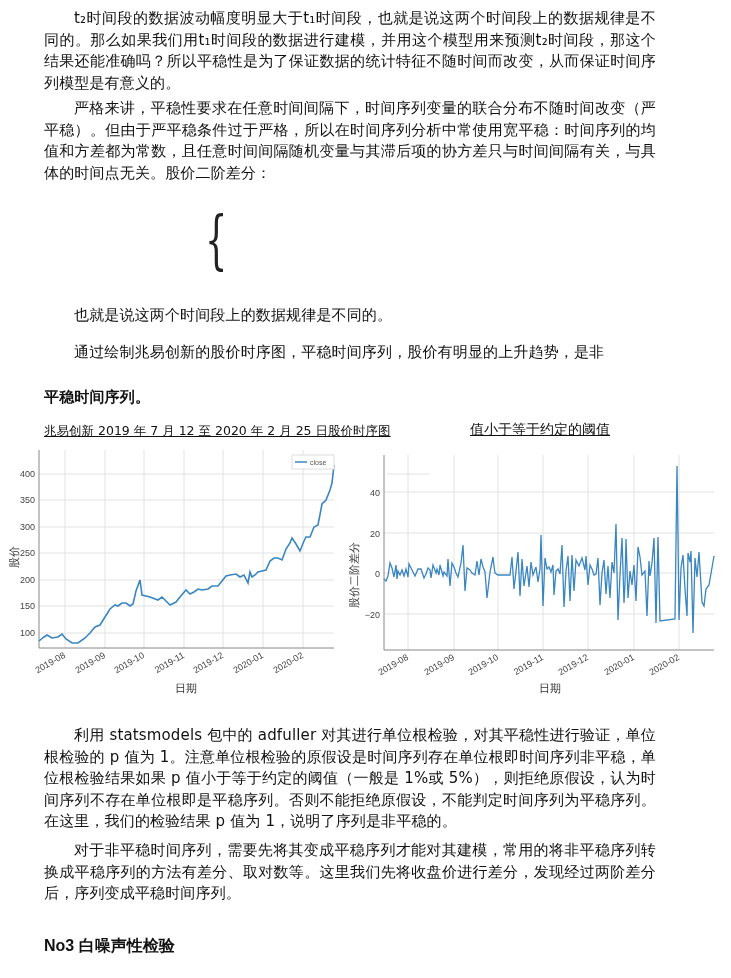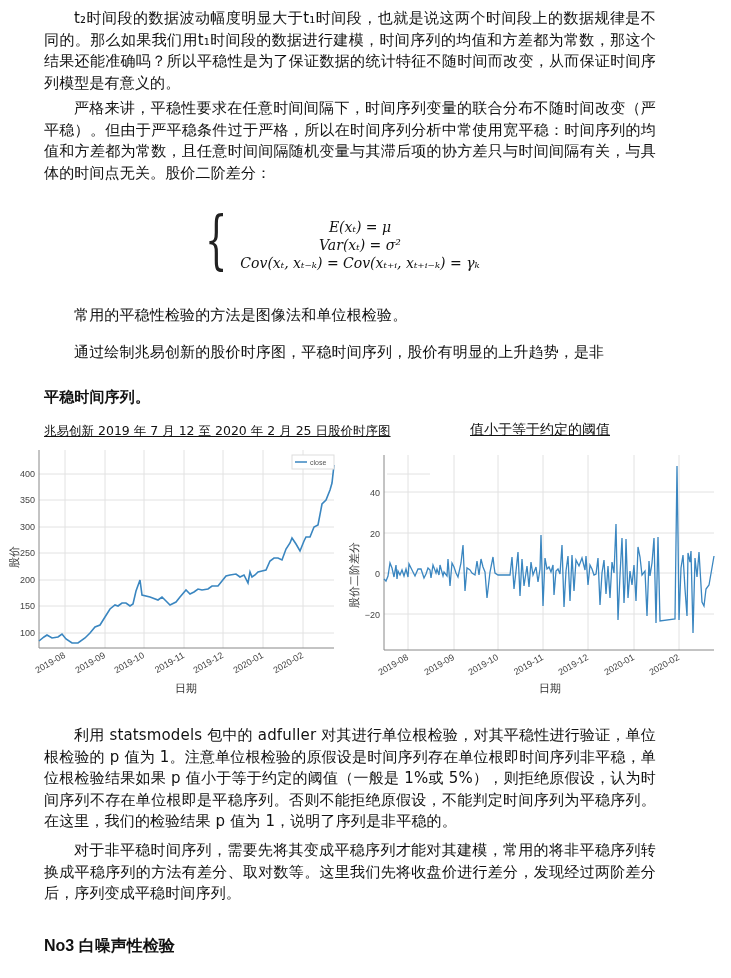--- a/index.html
+++ b/index.html
@@ -16,31 +16,28 @@
   .cap { position: absolute; font-size: 12.5px; text-decoration: underline; }
   .chart { position: absolute; }
   .axislabel { font-family: "Liberation Sans", sans-serif; font-size: 9px; fill: #444; }
   .axtitle { font-family: "DejaVu Sans", sans-serif; font-size: 11px; fill: #333; }
   .heading { position: absolute; left: 44px; top: 936px; font-size: 16px; font-weight: bold;
              font-family: "Liberation Sans", sans-serif; }
 </style>
 </head>
 <body>
 
-<div class="para indent" style="top:8px;">t₂时间段的数据波动幅度明显大于t₁时间段，也就是说这两个时间段上的数据规律是不同的。那么如果我们用t₁时间段的数据进行建模，时间序列的均值和方差都为常数，那这个结果还能准确吗？所以平稳性是为了保证数据的统计特征不随时间而改变，从而保证时间序列模型是有意义的。</div>
+<div class="para indent" style="top:8px;">t₂时间段的数据波动幅度明显大于t₁时间段，也就是说这两个时间段上的数据规律是不同的。那么如果我们用t₁时间段的数据进行建模，并用这个模型用来预测t₂时间段，那这个结果还能准确吗？所以平稳性是为了保证数据的统计特征不随时间而改变，从而保证时间序列模型是有意义的。</div>
 <div class="para indent" style="top:98px;">严格来讲，平稳性要求在任意时间间隔下，时间序列变量的联合分布不随时间改变（严平稳）。但由于严平稳条件过于严格，所以在时间序列分析中常使用宽平稳：时间序列的均值和方差都为常数，且任意时间间隔随机变量与其滞后项的协方差只与时间间隔有关，与具体的时间点无关。股价二阶差分：</div>
 
 <div class="formula">
   <span class="brace">{</span>
-  <div class="fline" style="top:4px;">E(xₜ) =  μ</div>
-  <div class="fline" style="top:22px;">Var(xₜ) =  σ²</div>
-  <div class="fline" style="top:40px;">Cov(xₜ, xₜ₋ₖ) = Cov(xₜ₊ᵢ, xₜ₊ᵢ₋ₖ) =  γₖ</div>
 </div>
 
-<div class="para indent" style="top:305px;">常用的平稳性检验的方法是图像法和单位根检验。</div>
+<div class="para indent" style="top:305px;">也就是说这两个时间段上的数据规律是不同的。</div>
 <div class="para indent" style="top:342px;">通过绘制兆易创新的股价时序图，平稳时间序列，股价有明显的上升趋势，是非</div>
 <div class="para" style="top:387px;font-weight:bold;">平稳时间序列。</div>
 
 <div class="cap" style="left:44px; top:423px;">兆易创新 2019 年 7 月 12 至 2020 年 2 月 25 日股价时序图</div>
 <div class="cap" style="left:470px; top:421px; font-size:14px;">值小于等于约定的阈值</div>
 
 <svg class="chart" style="left:0; top:445px;" width="345" height="255">
   <g stroke="#e2e2e2" stroke-width="1">
     <line x1="39" x2="334" y1="29" y2="29"></line>
       <line x1="39" x2="334" y1="55" y2="55"></line>

